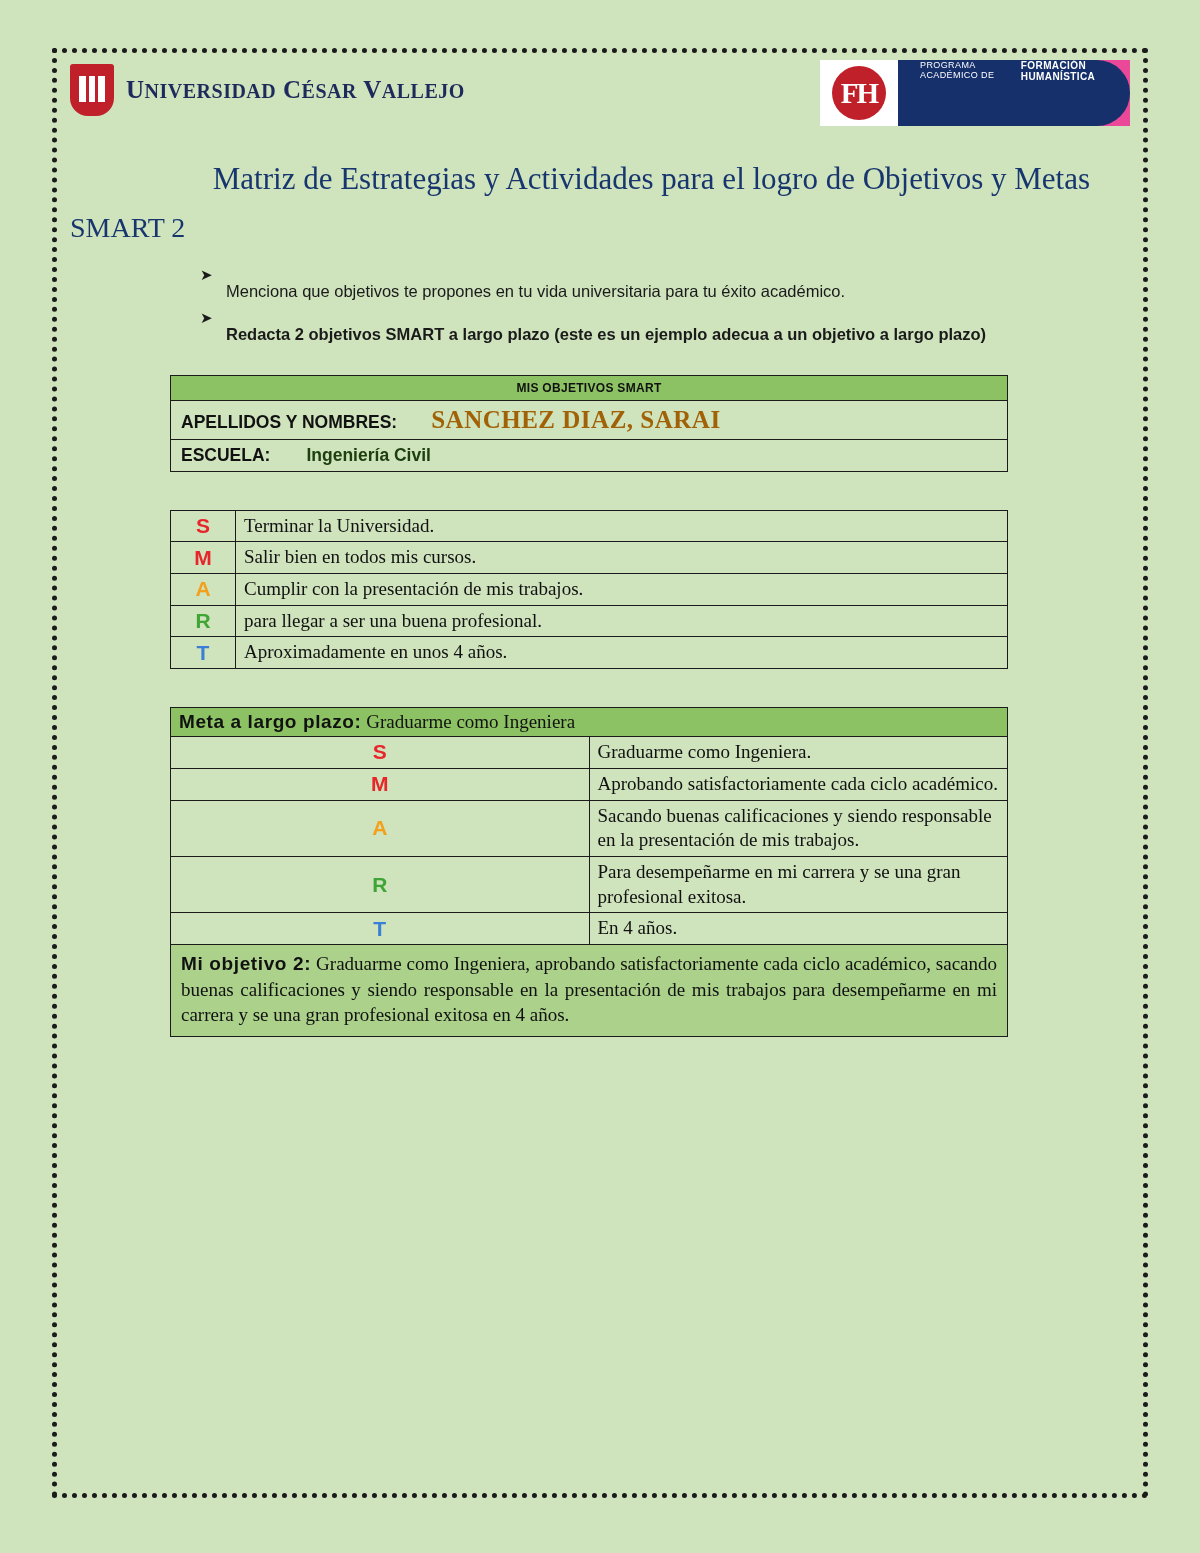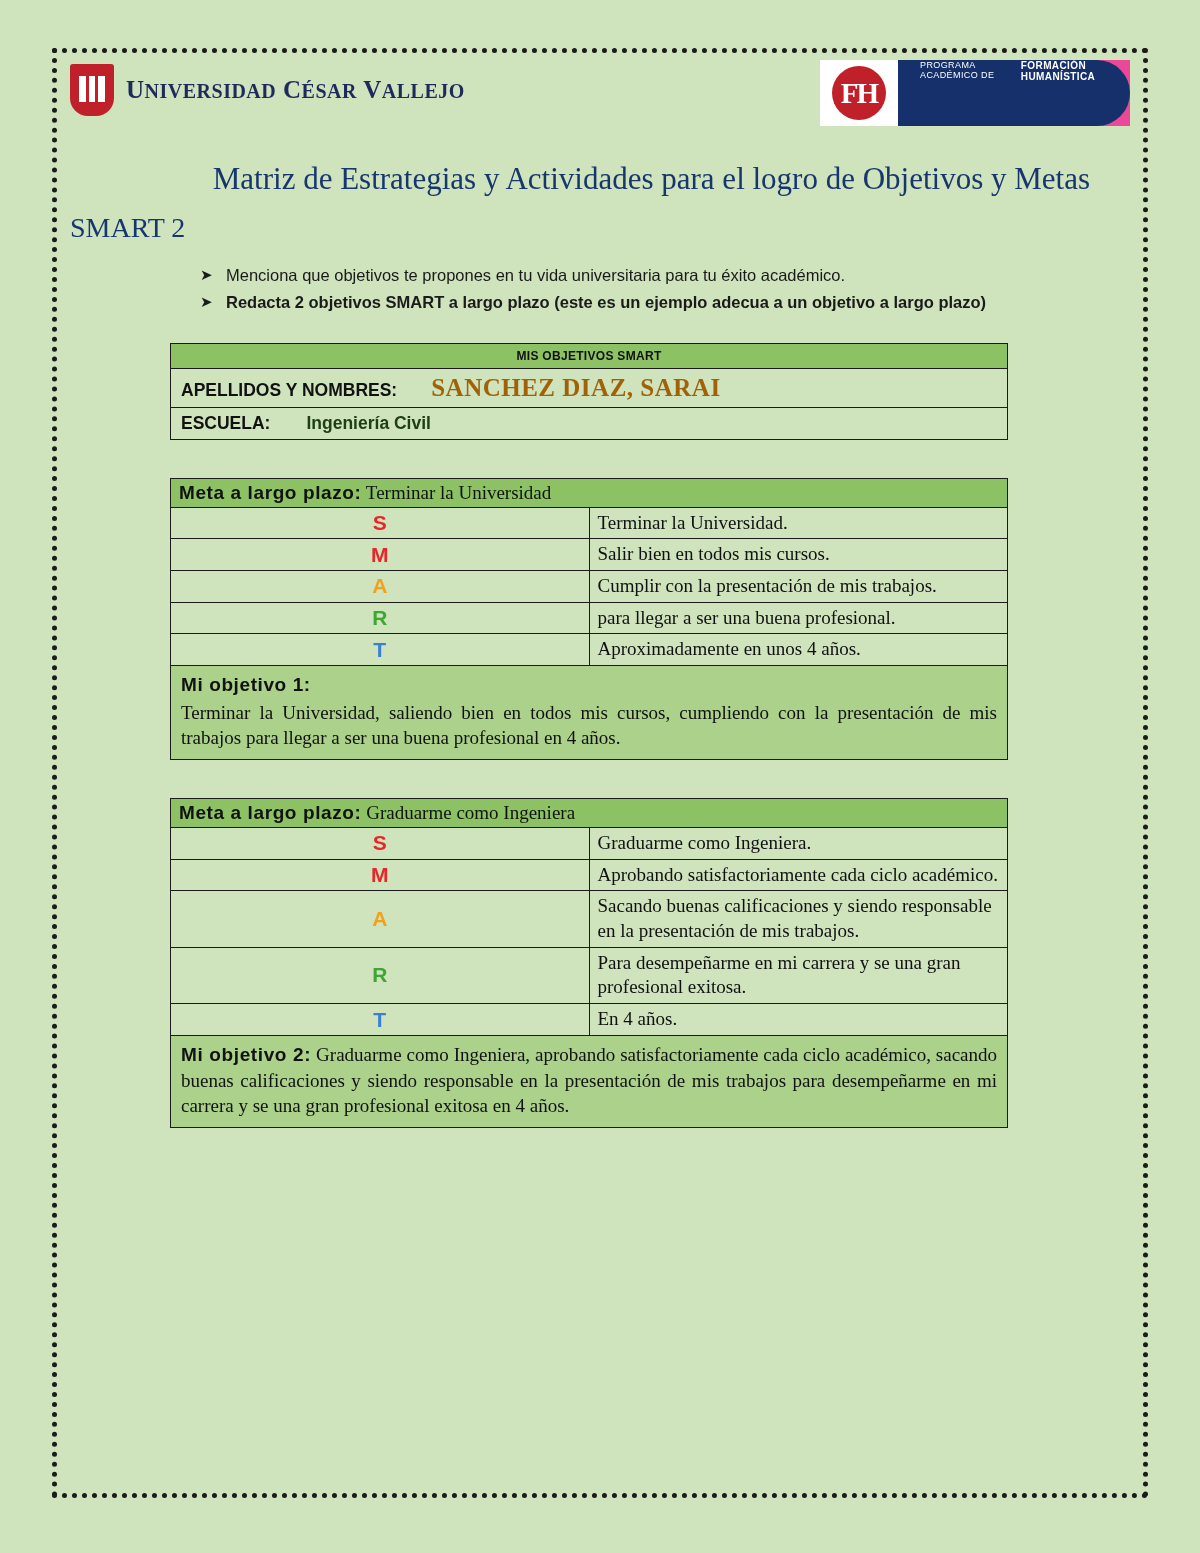--- a/index.html
+++ b/index.html
@@ -179,21 +179,21 @@
     display: flex;
     margin-bottom: 3px;
     line-height: 1.45;
   }
   .bullet .arrow {
     color: #1a1a1a;
     width: 26px;
     flex: 0 0 26px;
     font-size: 15px;
   }
-  .bullet .btext { max-width: 830px; }
+  .bullet .btext { max-width: 830px; margin-top: 16px; }
   .bold { font-weight: 700; }
 
   
   .tbl {
     border-collapse: collapse;
     width: 838px;
     margin-left: 100px;
     table-layout: fixed;
   }
   .tbl td {
@@ -362,51 +362,39 @@
             <span class="label-bold">ESCUELA:</span>
             <span class="school-value">Ingeniería Civil</span>
           </div>
         </td>
       </tr>
     </tbody>
       </table>
 
     <table class="smart-table">
       <tbody>
-          <tr class="goal-row">
-        <td colspan="2">
-          <span class="goal-label">Meta a largo plazo:</span>
-          <span class="goal-text">Terminar la Universidad</span>
-        </td>
-      </tr>
       <tr>
         <td class="letter-cell l-s">S</td>
         <td class="smart-text">Terminar la Universidad.</td>
       </tr>
       <tr>
         <td class="letter-cell l-m">M</td>
         <td class="smart-text">Salir bien en todos mis cursos.</td>
       </tr>
       <tr>
         <td class="letter-cell l-a">A</td>
         <td class="smart-text">Cumplir con la presentación de mis trabajos.</td>
       </tr>
       <tr>
         <td class="letter-cell l-r">R</td>
         <td class="smart-text">para llegar a ser una buena profesional.</td>
       </tr>
       <tr>
         <td class="letter-cell l-t">T</td>
         <td class="smart-text">Aproximadamente en unos 4 años.</td>
-      </tr>
-      <tr class="obj-row">
-        <td colspan="2">
-          <span class="obj-title">Mi objetivo 1:</span>
-          <span class="obj-body">Terminar la Universidad, saliendo bien en todos mis cursos, cumpliendo con la presentación de mis trabajos para llegar a ser una buena profesional en 4 años.</span>
-        </td>
       </tr>
     </tbody>
       </table>
 
     <table class="smart-table">
       <tbody>
           <tr class="goal-row">
         <td colspan="2">
           <span class="goal-label">Meta a largo plazo:</span>
           <span class="goal-text">Graduarme como Ingeniera</span>

